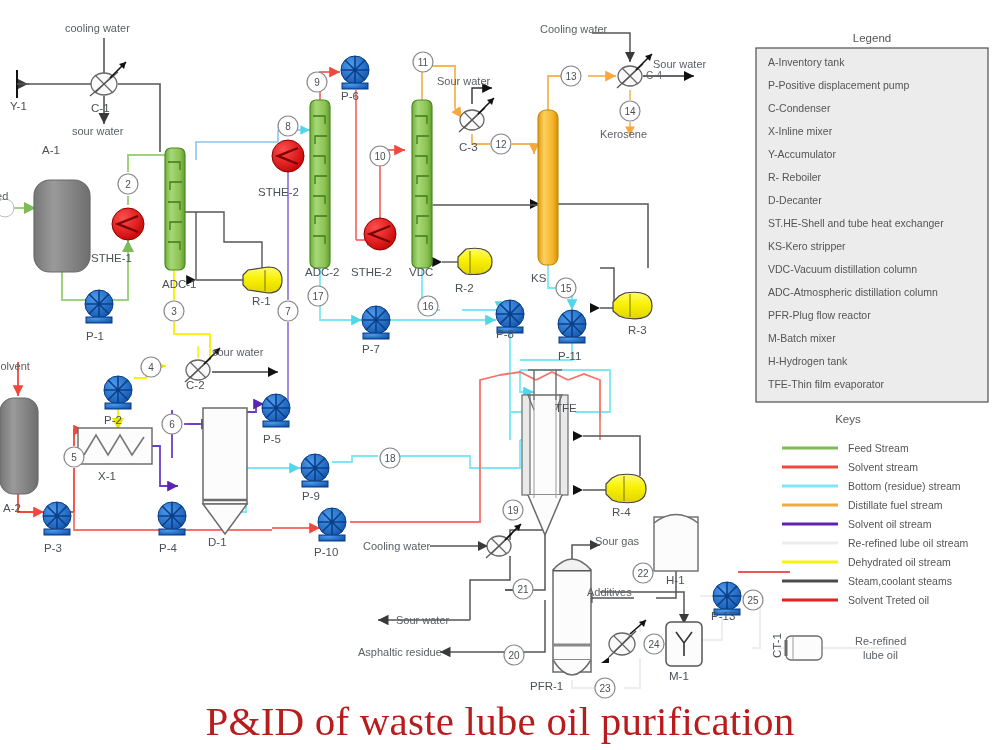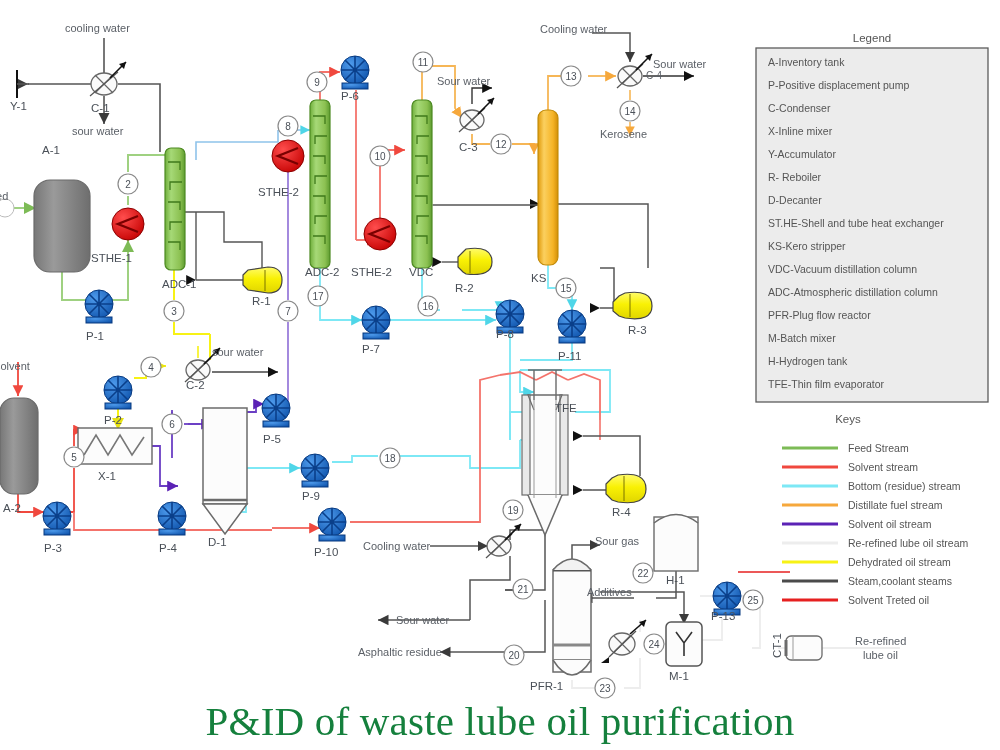--- a/index.html
+++ b/index.html
@@ -9,21 +9,21 @@
   #stage{position:absolute;left:0;top:0;width:1000px;height:750px;}
   svg#pid{position:absolute;left:0;top:0;width:1000px;height:750px;}
   .lbl{font-family:"Liberation Sans",sans-serif;fill:#5a5f66;font-size:11px;}
   .lbl-sm{font-family:"Liberation Sans",sans-serif;fill:#5a5f66;font-size:10px;}
   .eqlbl{font-family:"Liberation Sans",sans-serif;fill:#4a5058;font-size:11.5px;}
   .numtxt{font-family:"Liberation Sans",sans-serif;fill:#4a5058;font-size:10px;text-anchor:middle;}
   .legend-title{font-family:"Liberation Sans",sans-serif;fill:#555;font-size:11.5px;text-anchor:middle;}
   .legend-item{font-family:"Liberation Sans",sans-serif;fill:#555;font-size:10.5px;}
   .keys-item{font-family:"Liberation Sans",sans-serif;fill:#555;font-size:10.5px;}
   #title{position:absolute;left:0;top:697px;width:1000px;text-align:center;
-         font-family:"Liberation Serif",serif;font-size:41px;color:#15803d;
+         font-family:"Liberation Serif",serif;font-size:41px;color:#b91c1c;
          letter-spacing:.2px;}
 </style>
 </head>
 <body>
 
 <div id="stage">
 
 <svg id="pid" viewBox="0 0 1000 750">
   <defs>
     <marker id="ahGreen" markerWidth="7" markerHeight="7" refX="6" refY="3" orient="auto">

